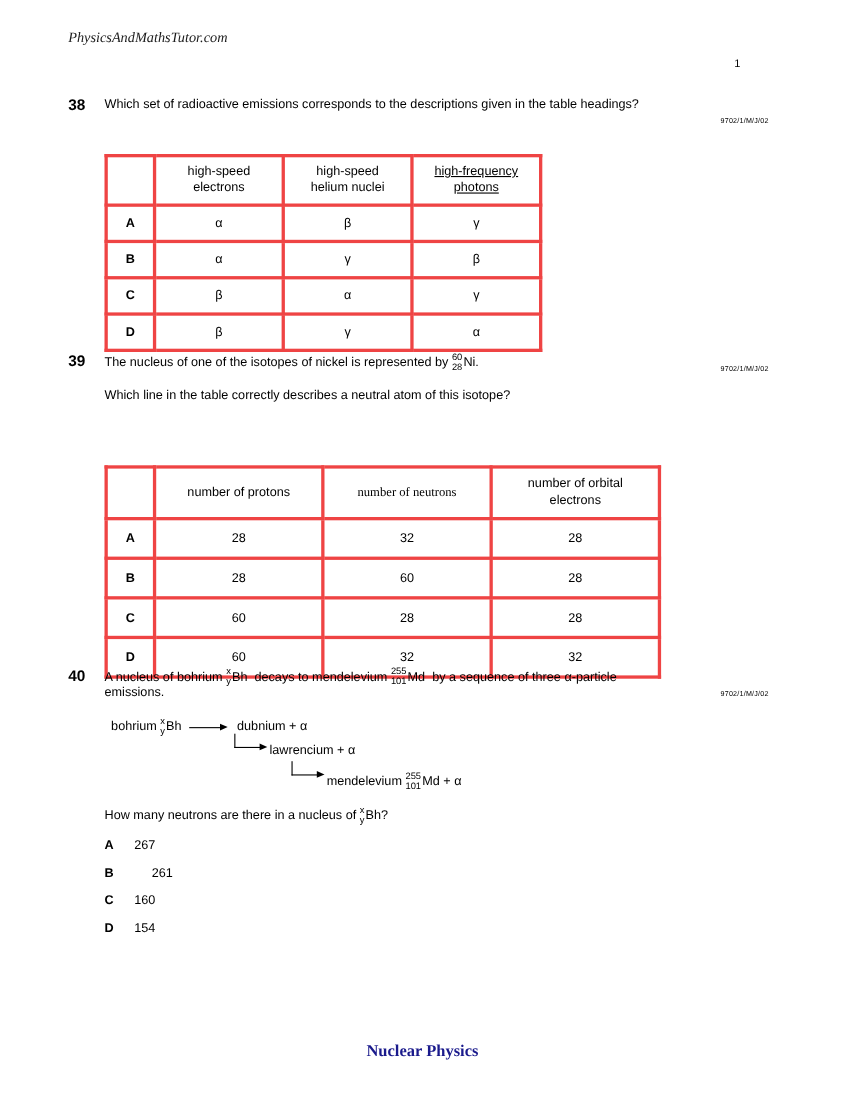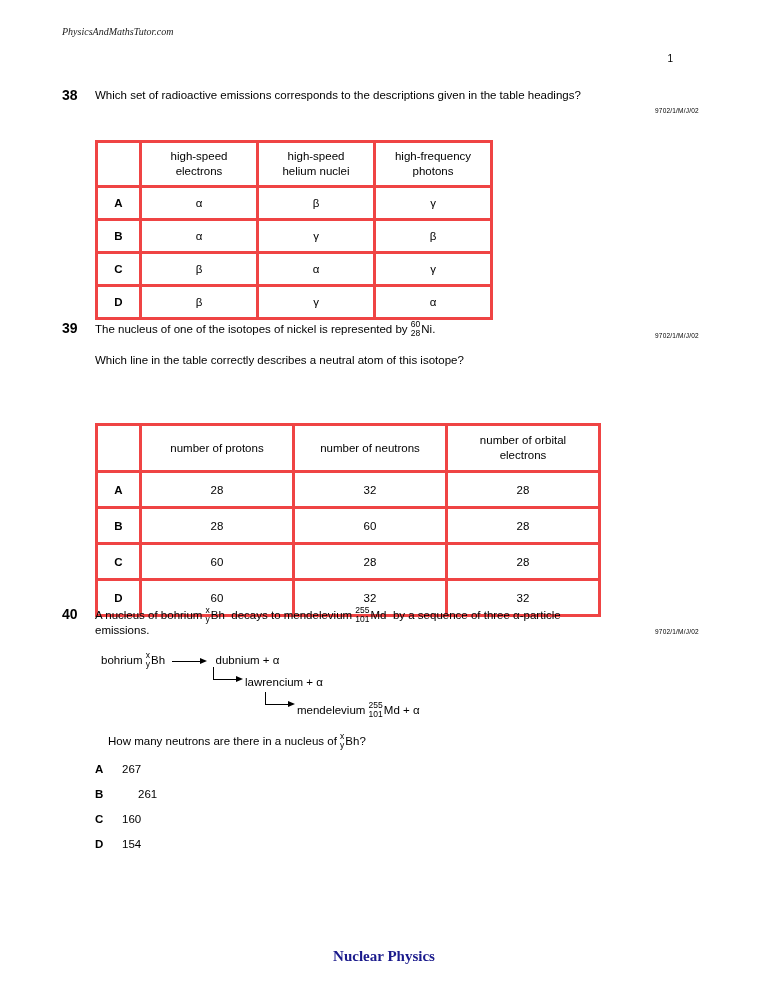--- a/index.html
+++ b/index.html
@@ -20,21 +20,21 @@
     width: 768px;
     height: 994px;
     box-sizing: border-box;
   }
   .site-header {
     position: absolute;
     left: 62px;
     top: 26px;
     font-family: "Liberation Serif", serif;
     font-style: italic;
-    font-size: 10px;
+    font-size: 13px;
     color: #1a1a1a;
   }
   .page-num {
     position: absolute;
     right: 95px;
     top: 53px;
     font-size: 10px;
   }
   .qnum {
     position: absolute;
@@ -67,28 +67,28 @@
     padding: 4px 2px;
   }
   table.qtable td.opt {
     font-weight: bold;
   }
   .t38 { left: 95px; top: 140px; }
   .t38 td { height: 22px; }
   .t38 .c0 { width: 37px; }
   .t38 .c1 { width: 110px; }
   .t38 .c2 { width: 110px; }
-  .t38 .c3 { width: 110px; }
+  .t38 .c3 { width: 110px; text-decoration: underline; }
   .t38 .hdr td { height: 34px; line-height: 1.3; }
 
   .t39 { left: 95px; top: 423px; }
   .t39 td { height: 25px; }
   .t39 .c0 { width: 37px; }
   .t39 .c1 { width: 146px; }
-  .t39 .c2 { width: 146px; }
+  .t39 .c2 { width: 146px; font-family: Liberation Serif, serif; }
   .t39 .c3 { width: 146px; }
   .t39 .hdr td { height: 36px; line-height: 1.3; }
 
   
   .decay-line {
     position: absolute;
     font-size: 11.5px;
     white-space: nowrap;
   }
   .arrow-long {
@@ -316,21 +316,21 @@
   </div>
   <div class="decay-line" style="left:297px; top:701px;">
     <span>mendelevium</span>
     <span class="nuc">
       <span class="sup">255</span>
       <span class="sub">101</span>
     </span><span>Md</span>
     <span>+ α</span>
   </div>
 
-  <div class="qtext" style="left:108px; top:732px;">
+  <div class="qtext" style="left:95px; top:732px;">
     <span>How many neutrons are there in a nucleus of</span>
     <span class="nuc">
       <span class="sup">x</span>
       <span class="sub">y</span>
     </span><span>Bh?</span>
   </div>
 
   <div class="answers">
     <div class="ans-letter" style="left:95px; top:763px;">A</div>
     <div class="ans-val" style="left:122px; top:763px;text-align:center;">267</div>

